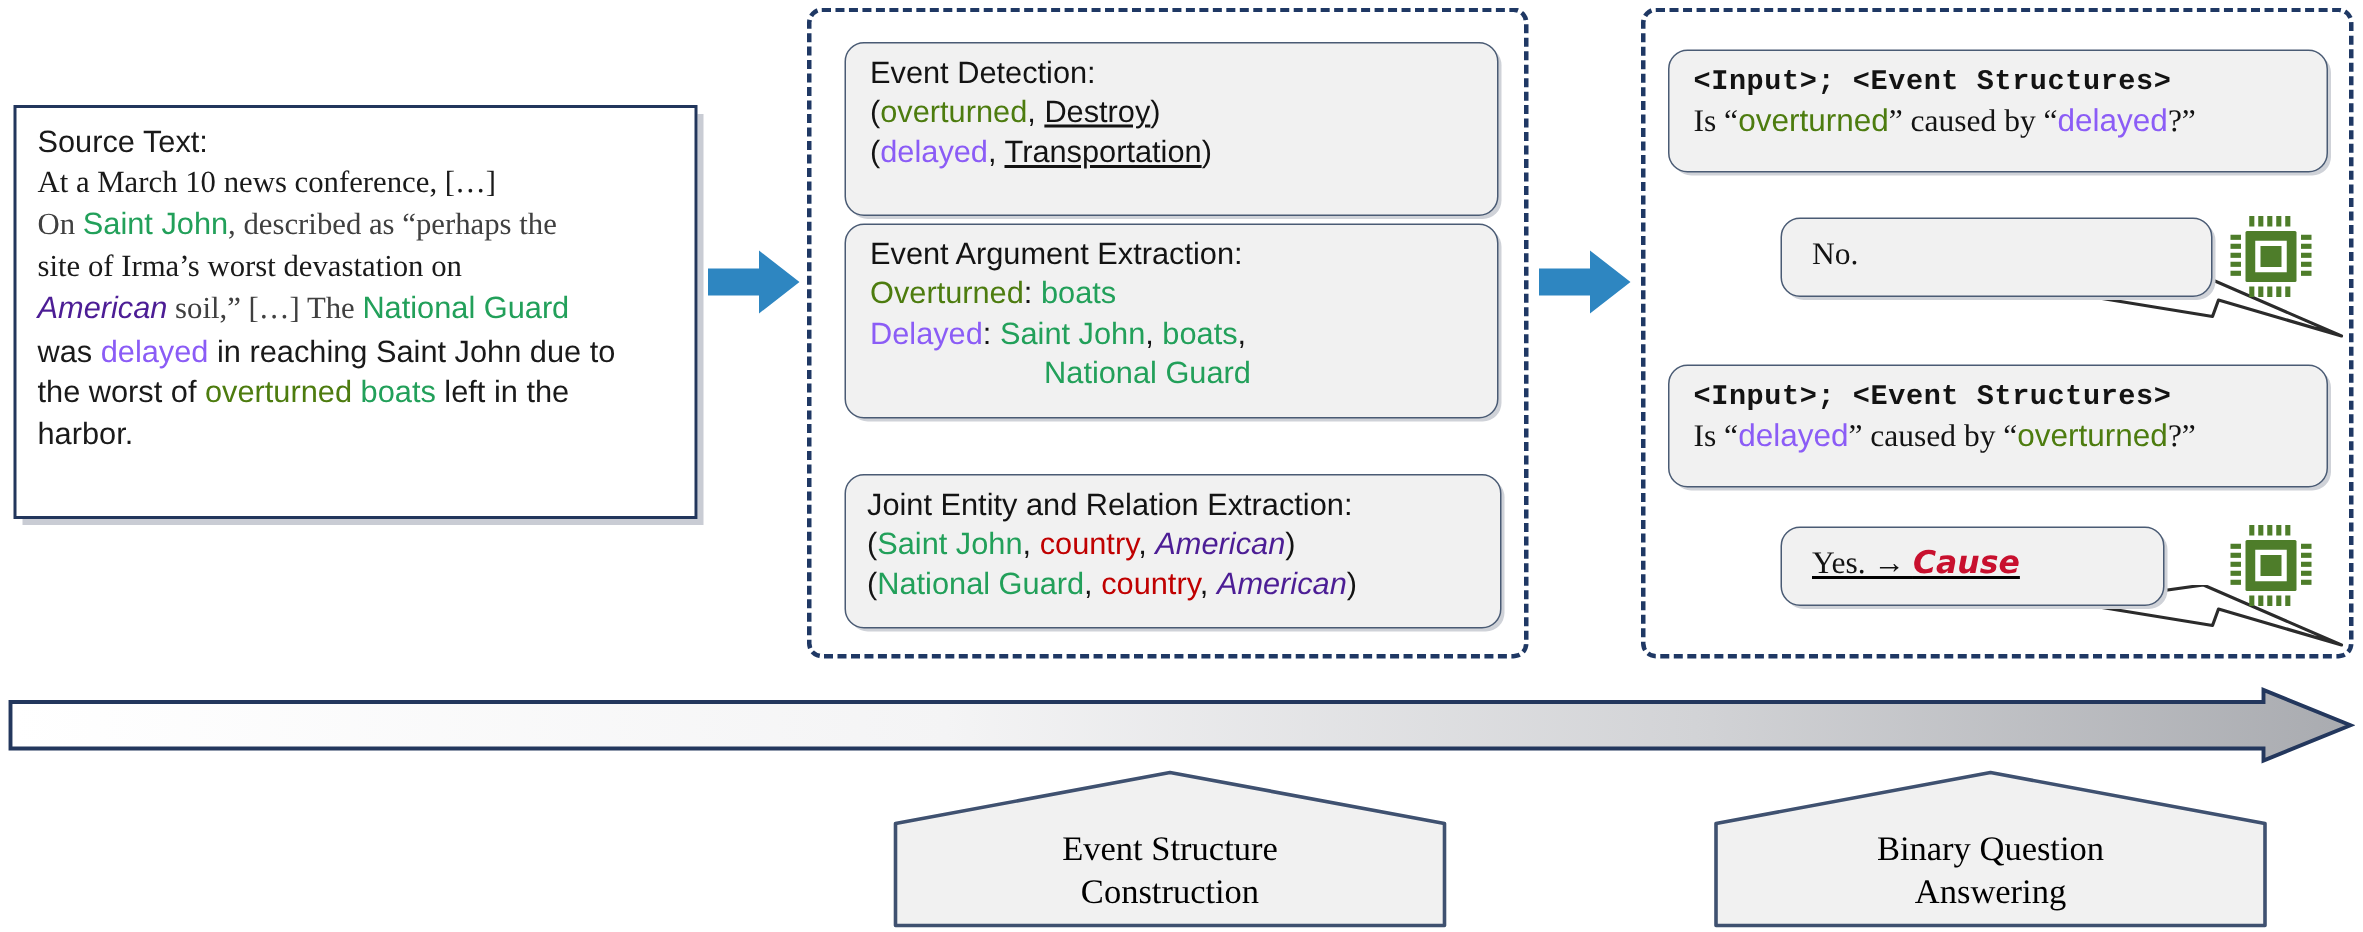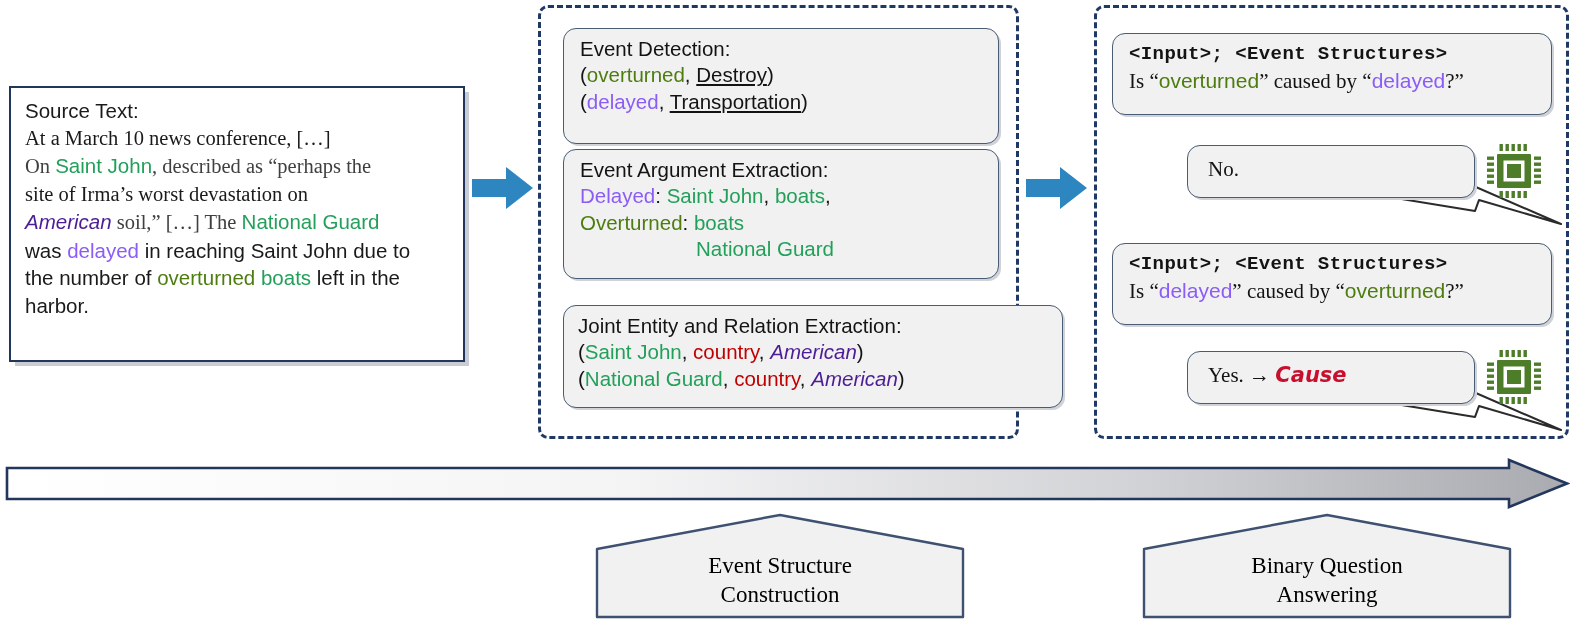--- a/index.html
+++ b/index.html
@@ -3,21 +3,21 @@
 <meta charset="utf-8">
 <style>
   html,body{margin:0;padding:0;background:#ffffff;}
   body{width:1575px;height:621px;position:relative;overflow:hidden;
        font-family:"Liberation Sans",sans-serif;}
 
   .abs{position:absolute;}
 
   
   #source-box{
-    left:9px;top:86px;width:456px;height:276px;
+    left:9px;top:70px;width:456px;height:276px;
     background:#ffffff;
     border:2.5px solid #22365c;
     box-shadow:5px 5px 0 -1px #c9ccd4;
     box-sizing:border-box;
   }
   #source-inner{
     padding:9px 12px 0 14px;
     font-size:20.5px;
     line-height:1.345;
     color:#1a1a1a;
@@ -50,27 +50,27 @@
   .card-txt{
     padding:7px 12px 0 16px;
     font-size:20.5px;
     line-height:1.29;
     color:#131313;
   }
 
   
   #card-ed{left:22px;top:20px;width:436px;height:116px;}
   #card-eae{left:22px;top:141px;width:436px;height:130px;}
-  #card-jere{left:22px;top:297px;width:500px;height:103px;}
+  #card-jere{left:22px;top:308px;width:438px;height:103px;}
 
   
   #card-q1{left:15px;top:25px;width:440px;height:82px;}
   #card-a1{left:90px;top:137px;width:288px;height:53px;}
   #card-q2{left:15px;top:235px;width:440px;height:82px;}
-  #card-a2{left:90px;top:343px;width:288px;height:53px;}
+  #card-a2{left:90px;top:343px;width:256px;height:53px;text-decoration:underline;}
 
   .ans-txt{
     padding:11px 0 0 20px;
     font-size:21px;
     font-family:"Liberation Serif",serif;
     color:#131313;
   }
 
   
   .c-blue  {color:#4d7c0f;}
@@ -124,21 +124,21 @@
 <body>
 
 <div class="abs" id="source-box">
   <div id="source-inner">
     <div class="sans">Source Text:</div>
     <div class="serif">At a March 10 news conference, […]</div>
     <div><span class="serif c-black">On </span><span class="sans c-green">Saint John</span><span class="serif c-black">, described as “perhaps the</span></div>
     <div class="serif">site of Irma’s worst devastation on</div>
     <div><span class="sans c-grey">American</span><span class="serif c-black"> soil,” […] The </span><span class="sans c-green">National Guard</span></div>
     <div class="sans"><span>was </span><span class="c-orange">delayed</span><span> in reaching Saint John due to</span></div>
-    <div class="sans"><span>the number of </span><span class="c-blue">overturned</span><span> </span><span class="c-green">boats</span><span> left in the</span></div>
+    <div class="sans"><span>the worst of </span><span class="c-blue">overturned</span><span> </span><span class="c-green">boats</span><span> left in the</span></div>
     <div class="sans">harbor.</div>
   </div>
 </div>
 
 <div class="abs" style="left:472px;top:165px;">
   <svg class="blue-arrow" viewBox="0 0 62 46" xmlns="http://www.w3.org/2000/svg">
     <polygon points="0,14 34,14 34,2 61,23 34,44 34,32 0,32" fill="#2e86c1"></polygon>
   </svg>
 </div>
 
@@ -148,22 +148,22 @@
     <div class="card-txt sans">
       <div>Event Detection:</div>
       <div><span>(</span><span class="c-blue">overturned</span><span>, </span><span class="u">Destroy</span><span>)</span></div>
       <div><span>(</span><span class="c-orange">delayed</span><span>, </span><span class="u">Transportation</span><span>)</span></div>
     </div>
   </div>
 
   <div class="card" id="card-eae">
     <div class="card-txt sans">
       <div>Event Argument Extraction:</div>
+      <div><span class="c-blue">Overturned</span><span>: </span><span class="c-green">boats</span></div>
       <div><span class="c-orange">Delayed</span><span>: </span><span class="c-green">Saint John</span><span>, </span><span class="c-green">boats</span><span>,</span></div>
-      <div><span class="c-blue">Overturned</span><span>: </span><span class="c-green">boats</span></div>
       <div style="text-align:center;padding-right:36px;"><span class="c-green">National Guard</span></div>
     </div>
   </div>
 
   <div class="card" id="card-jere">
     <div class="card-txt sans" style="padding-left:14px;">
       <div>Joint Entity and Relation Extraction:</div>
       <div><span>(</span><span class="c-green">Saint John</span><span>, </span><span class="c-red">country</span><span>, </span><span class="c-grey">American</span><span>)</span></div>
       <div><span>(</span><span class="c-green">National Guard</span><span>, </span><span class="c-red">country</span><span>, </span><span class="c-grey">American</span><span>)</span></div>
     </div>

